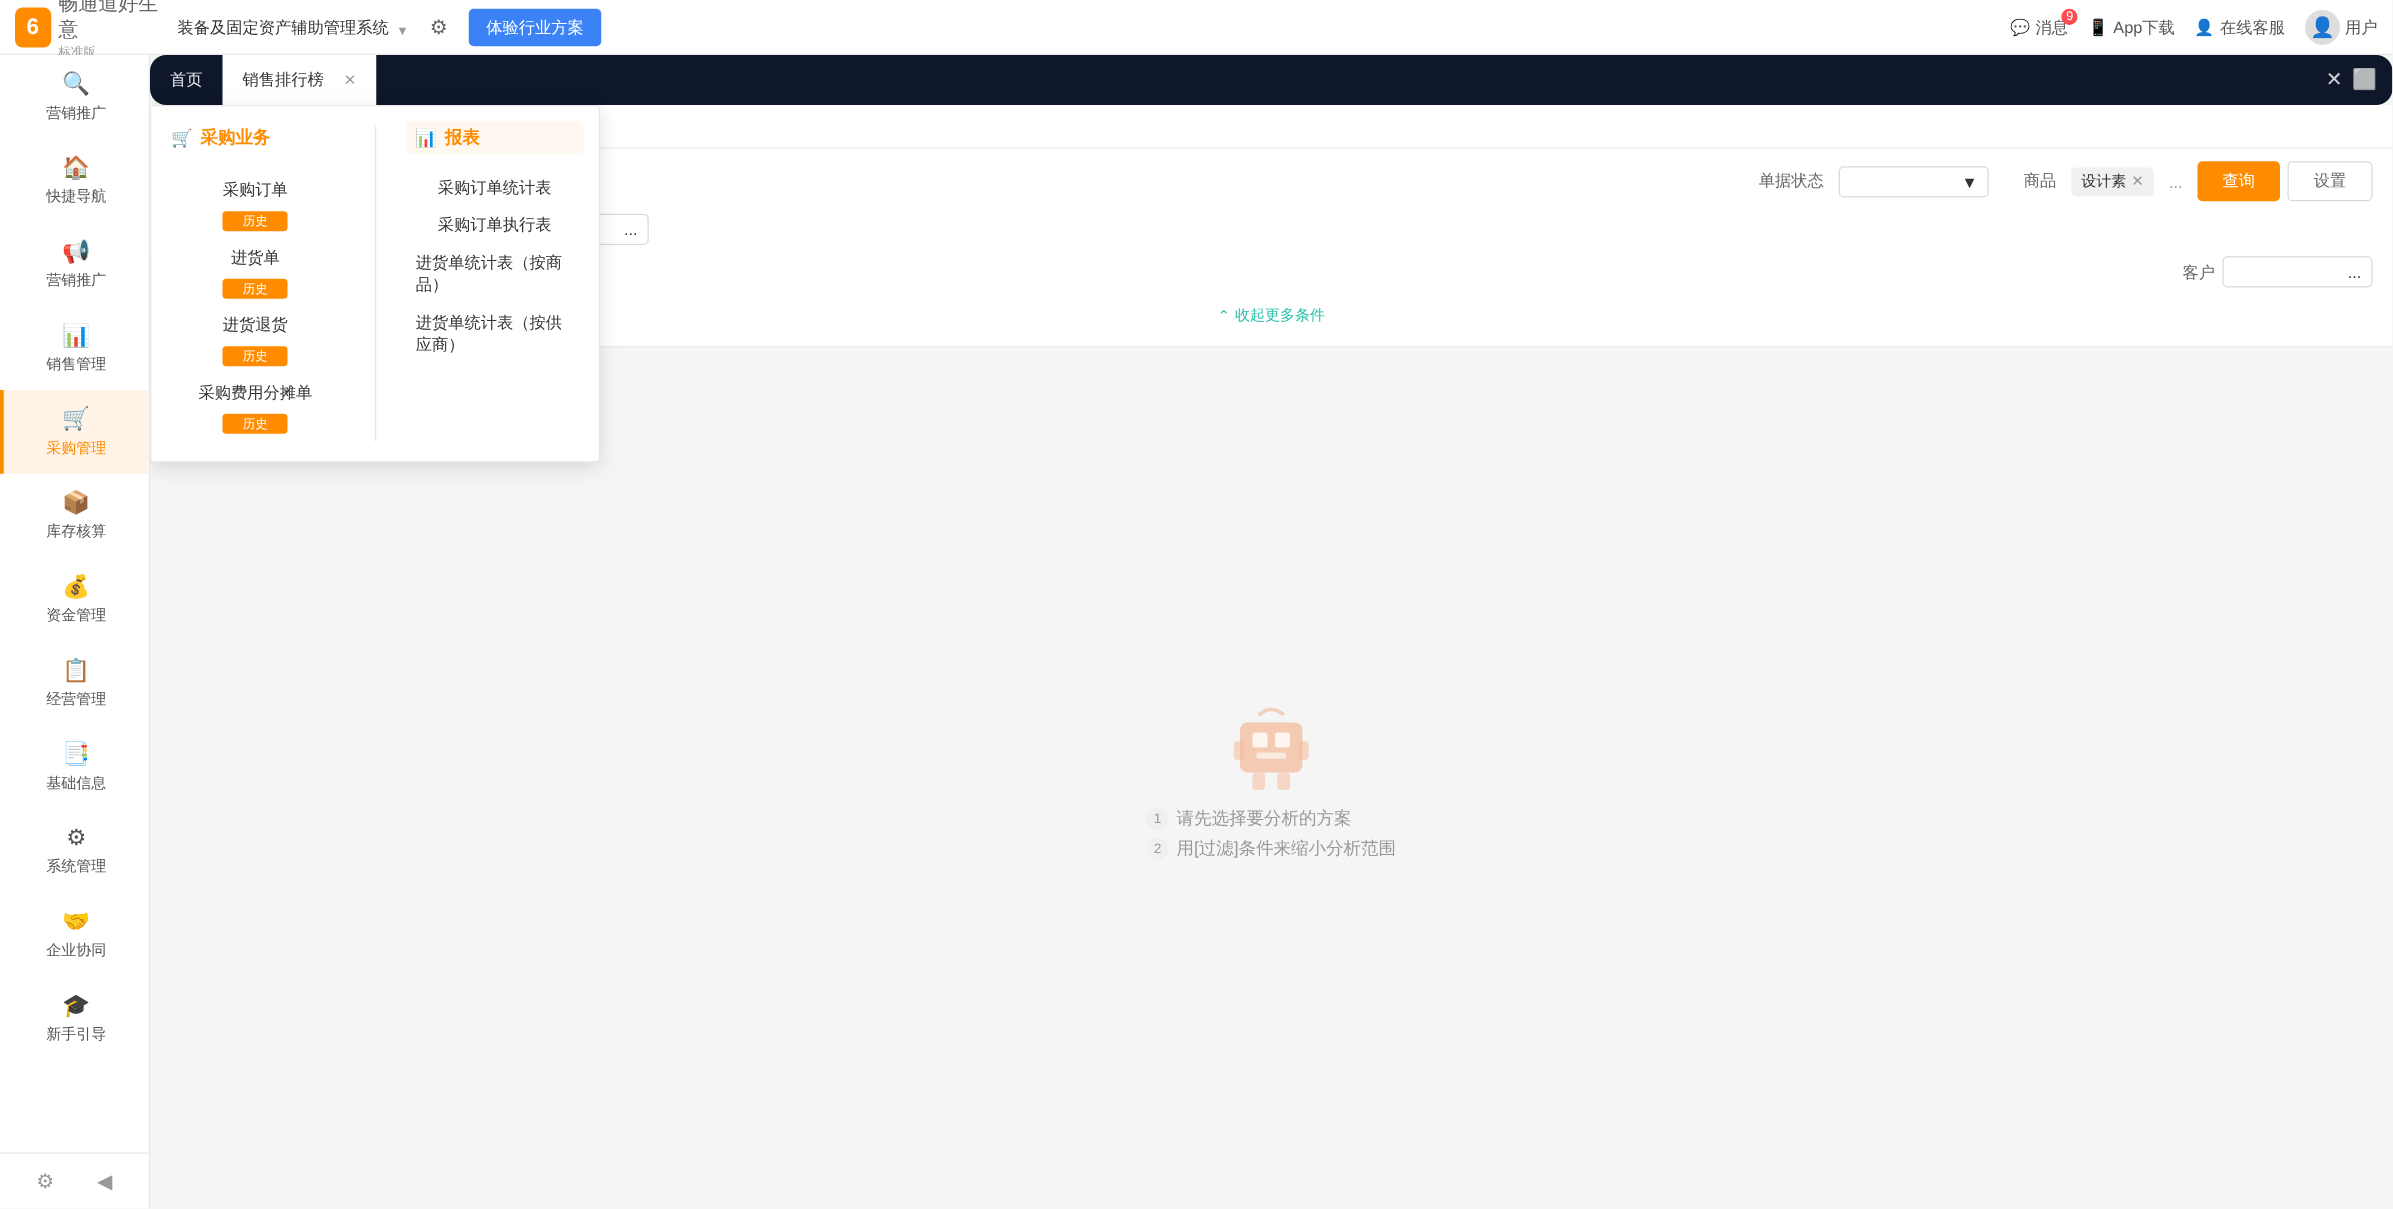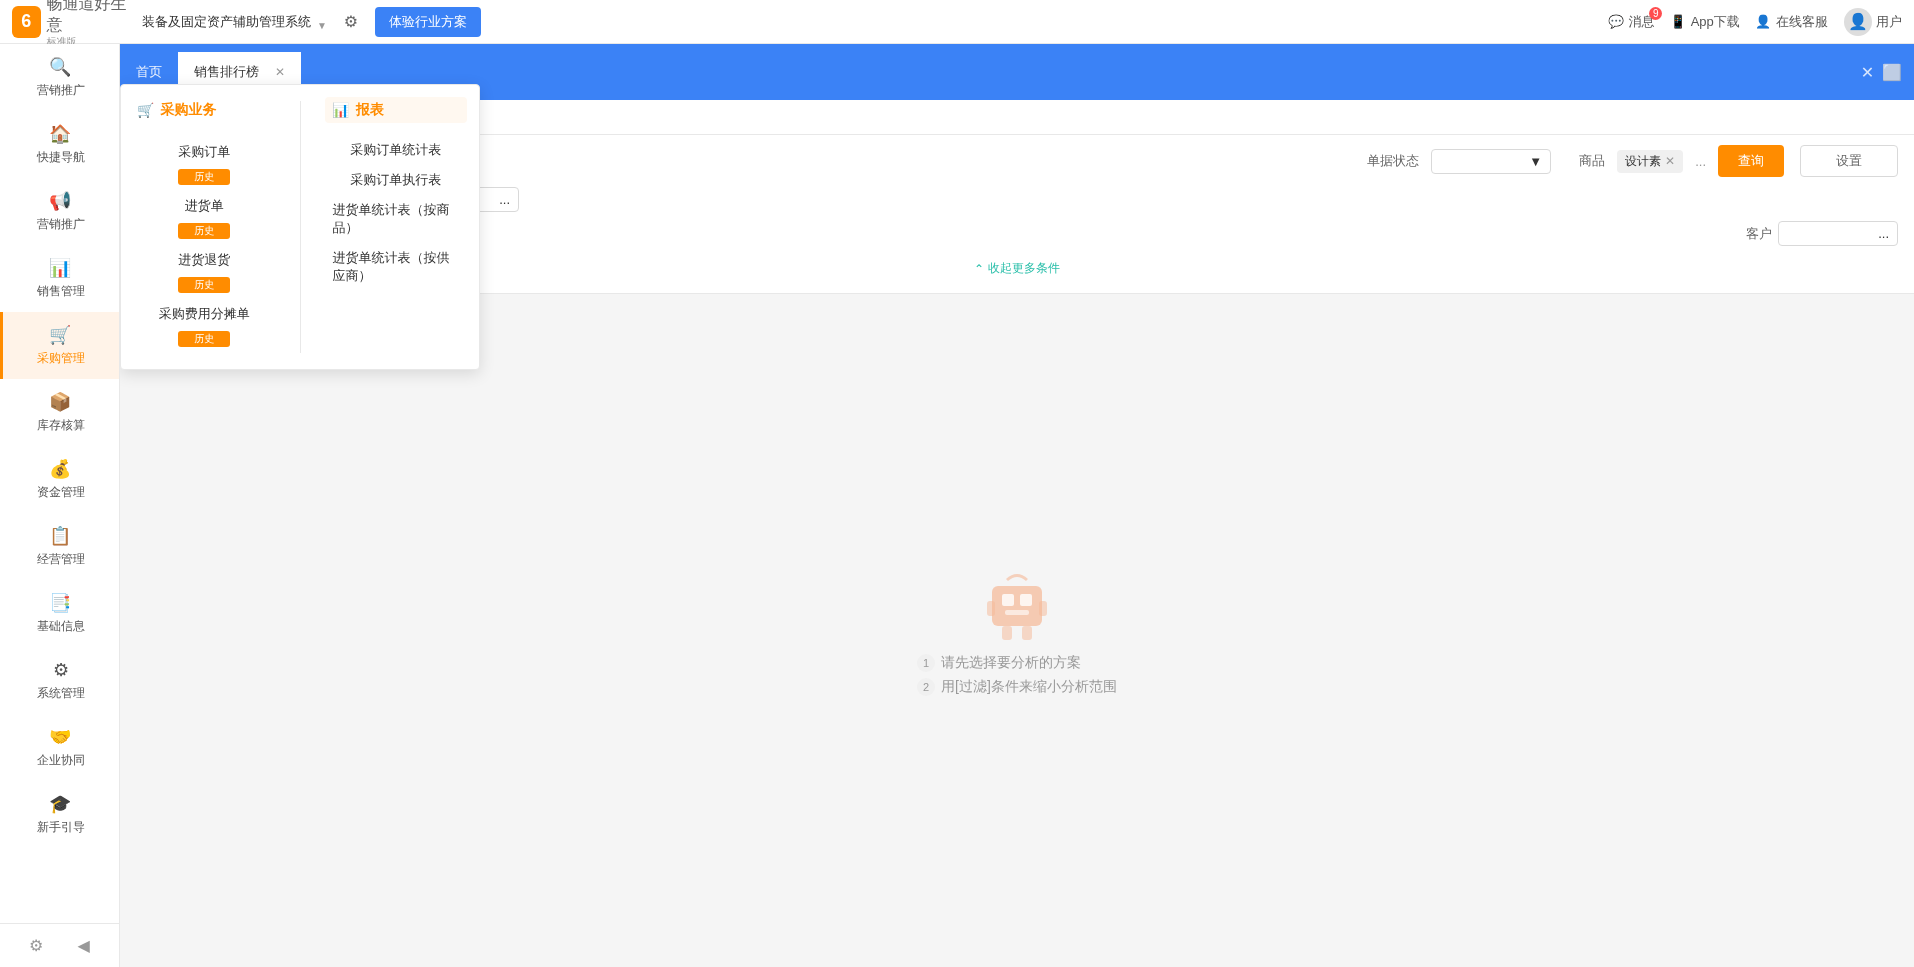--- a/index.html
+++ b/index.html
@@ -28,40 +28,40 @@
     .sidebar-item { display: flex; flex-direction: column; align-items: center; padding: 12px 8px; cursor: pointer; color: #555; font-size: 12px; gap: 4px; border-left: 3px solid transparent; }
     .sidebar-item.active { background: #fff3e8; color: #ff8c00; border-left-color: #ff8c00; }
     .sidebar-icon { font-size: 18px; }
     .sidebar-bottom { margin-top: auto; display: flex; align-items: center; justify-content: space-around; padding: 12px; border-top: 1px solid #e8e8e8; }
     .sidebar-bottom-btn { cursor: pointer; color: #999; font-size: 16px; }
 
     
     .content { flex: 1; display: flex; flex-direction: column; overflow: hidden; position: relative; }
 
     
-    .tabbar { height: 56px; background: #3b82f6; display: flex; align-items: center; padding: 0 0; flex-shrink: 0; }
+    .tabbar { height: 40px; background: #0f172a; display: flex; align-items: center; padding: 0 0; flex-shrink: 0; border-radius: 13px; }
     .tab { padding: 0 16px; height: 40px; display: flex; align-items: center; cursor: pointer; color: rgba(255,255,255,0.85); font-size: 13px; gap: 6px; }
     .tab.active { background: #fff; color: #333; gap: 16px; }
     .tab .close-btn { color: #999; font-size: 12px; cursor: pointer; }
     .tab.home { background: transparent; color: rgba(255,255,255,0.9); }
     .tabbar-close-right { margin-left: auto; display: flex; align-items: center; gap: 8px; padding-right: 12px; color: rgba(255,255,255,0.8); font-size: 16px; cursor: pointer; }
 
     
     .filter-area { background: #fff; padding: 10px 16px; border-bottom: 1px solid #e8e8e8; flex-shrink: 0; }
     .filter-row { display: flex; align-items: center; gap: 12px; margin-bottom: 8px; }
     .filter-row:last-child { margin-bottom: 0; }
     .filter-label { color: #666; font-size: 13px; white-space: nowrap; }
     .filter-select { border: 1px solid #d9d9d9; border-radius: 4px; padding: 4px 8px; font-size: 13px; color: #333; background: #fff; min-width: 120px; display: flex; align-items: center; justify-content: space-between; cursor: pointer; gap: 4px; }
     .filter-tag { background: #f0f0f0; border-radius: 4px; padding: 3px 8px; font-size: 12px; display: flex; align-items: center; gap: 4px; }
     .filter-tag .remove { cursor: pointer; color: #999; }
     .date-range { display: flex; align-items: center; gap: 4px; font-size: 13px; color: #333; }
     .date-quick { color: #2bbfaa; cursor: pointer; font-size: 12px; }
-    .filter-actions { display: flex; gap: 16px; margin-left: auto; }
+    .filter-actions { display: flex; gap: 6px; margin-left: auto; }
     .btn-query { background: #ff8c00; color: white; border: none; padding: 6px 20px; border-radius: 4px; cursor: pointer; font-size: 13px; }
-    .btn-set { background: #fff; color: #666; border: 1px solid #d9d9d9; padding: 6px 35px; border-radius: 4px; cursor: pointer; font-size: 13px; }
+    .btn-set { background: #fff; color: #666; border: 1px solid #d9d9d9; padding: 6px 20px; border-radius: 4px; cursor: pointer; font-size: 13px; }
     .toolbar { display: flex; align-items: center; gap: 12px; padding: 8px 16px; background: #fff; border-bottom: 1px solid #e8e8e8; }
     .toolbar-item { display: flex; align-items: center; gap: 4px; color: #555; cursor: pointer; font-size: 13px; }
     .collapse-bar { display: flex; align-items: center; justify-content: center; padding: 6px; color: #2bbfaa; cursor: pointer; font-size: 12px; gap: 4px; }
 
     
     .empty-state { flex: 1; display: flex; flex-direction: column; align-items: center; justify-content: center; color: #999; font-size: 14px; gap: 8px; }
     .empty-icon { width: 100px; height: 80px; position: relative; }
     .empty-hints { display: flex; flex-direction: column; gap: 6px; }
     .hint-item { display: flex; align-items: center; gap: 6px; }
     .hint-num { width: 18px; height: 18px; background: #f0f0f0; border-radius: 50%; display: flex; align-items: center; justify-content: center; font-size: 11px; color: #999; }

